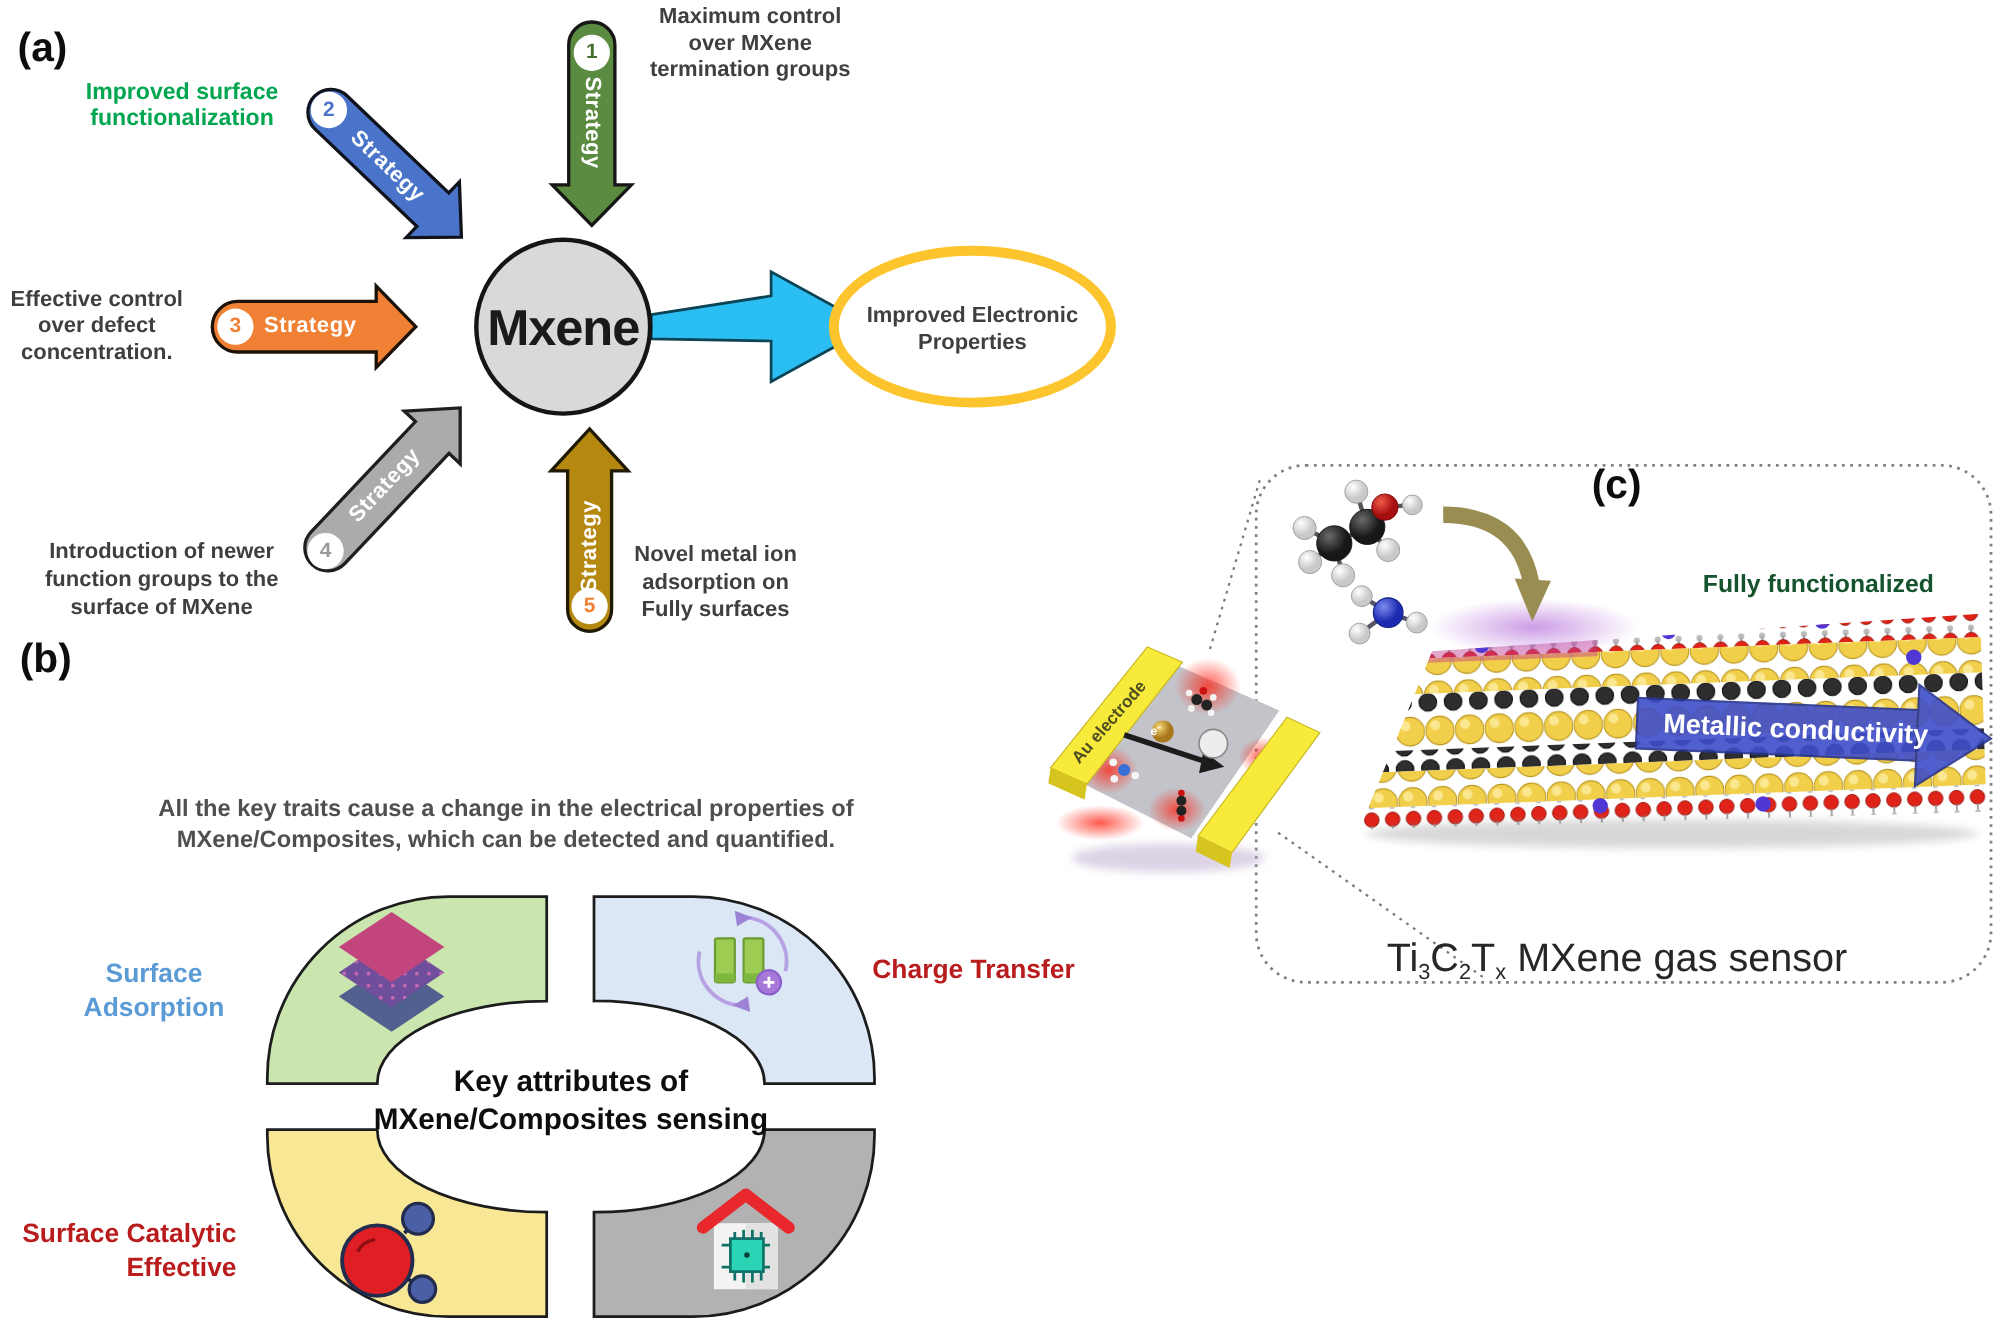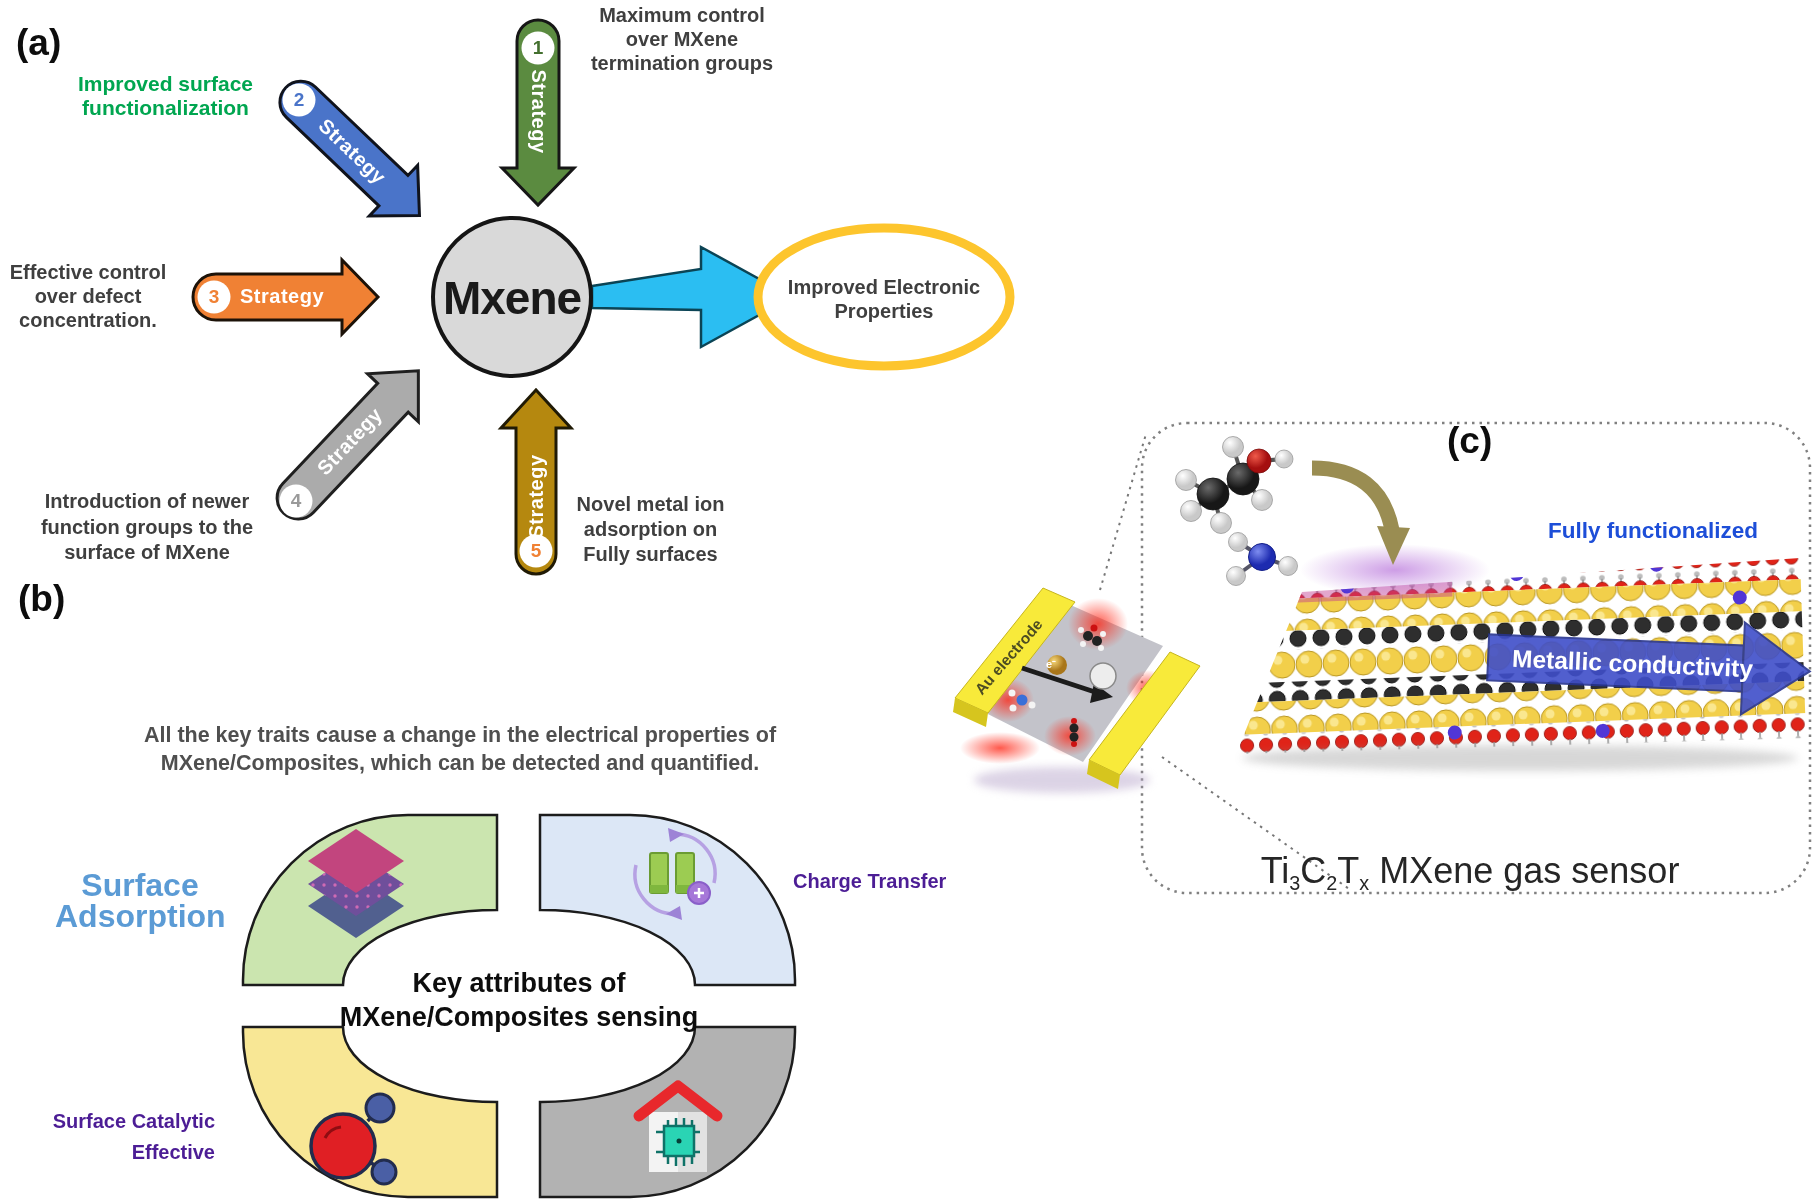--- a/index.html
+++ b/index.html
@@ -6,22 +6,22 @@
   #stage{position:relative;width:1820px;height:1203px;background:#fff;overflow:hidden;
          font-family:"Liberation Sans",sans-serif;}
   #shapes{position:absolute;left:0;top:0;z-index:1;}
   .t{position:absolute;z-index:2;font-weight:bold;white-space:nowrap;}
   .ctr{text-align:center;}
   .panlab{font-size:37px;font-weight:800;color:#0d0d0d;}
   .desc{font-size:20px;color:#3f3f3f;line-height:24px;}
   .green{color:#00a650;font-size:21px;line-height:24px;}
   .stratword{color:#ffffff;font-size:20px;letter-spacing:.5px;text-align:center;width:120px;}
   .num{font-size:19px;width:34px;height:34px;line-height:34px;text-align:center;}
-  .bluetxt{color:#5b9bd5;font-size:32px;line-height:31px;}
-  .redtxt{color:#4c1d95;font-size:20px;line-height:31px;}
+  .bluetxt{color:#5b9bd5;font-size:24px;line-height:31px;}
+  .redtxt{color:#b91c1c;font-size:24px;line-height:31px;}
   .sub{font-size:0.55em;vertical-align:-0.35em;font-weight:inherit;}
 </style>
 </head>
 <body>
 
 <div id="stage">
 
 <svg id="shapes" width="1820" height="1203" viewBox="0 0 1820 1203">
   <defs>
     <radialGradient id="gGold" cx="35%" cy="30%">
@@ -333,21 +333,21 @@
   <div>Surface</div>
       <div>Adsorption</div>
 </div>
 <div class="t redtxt" style="left:793px;top:866px;">Charge Transfer</div>
 <div class="t redtxt" style="left:15px;top:1106px;width:200px;text-align:right;">
   <div>Surface Catalytic</div>
       <div>Effective</div>
 </div>
 
 <div class="t panlab" style="left:1447px;top:420px;">(c)</div>
-<div class="t" style="left:1548px;top:518px;font-size:22.5px;color:#1d4ed8;">Fully functionalized</div>
+<div class="t" style="left:1548px;top:518px;font-size:22.5px;color:#14532d;">Fully functionalized</div>
 <div class="t" style="left:1512px;top:650px;font-size:24.5px;color:#ffffff;transform:rotate(2.5deg);">Metallic conductivity</div>
 <div class="t ctr" style="left:1170px;top:818px;width:600px;font-size:36px;font-weight:500;color:#262626;margin-top:32px;">
   <span>Ti</span><sub class="sub">3</sub><span>C</span><sub class="sub">2</sub><span>T</span><sub class="sub">x</sub><span> MXene gas sensor</span>
 </div>
 <div class="t" style="left:962px;top:648px;font-size:15.5px;color:#4d4d22;transform:rotate(-49deg);">Au electrode</div>
 <div class="t" style="left:1046px;top:656px;font-size:11px;color:#ffffff;">e⁻</div>
 
 </div>
 
 </body></html>

